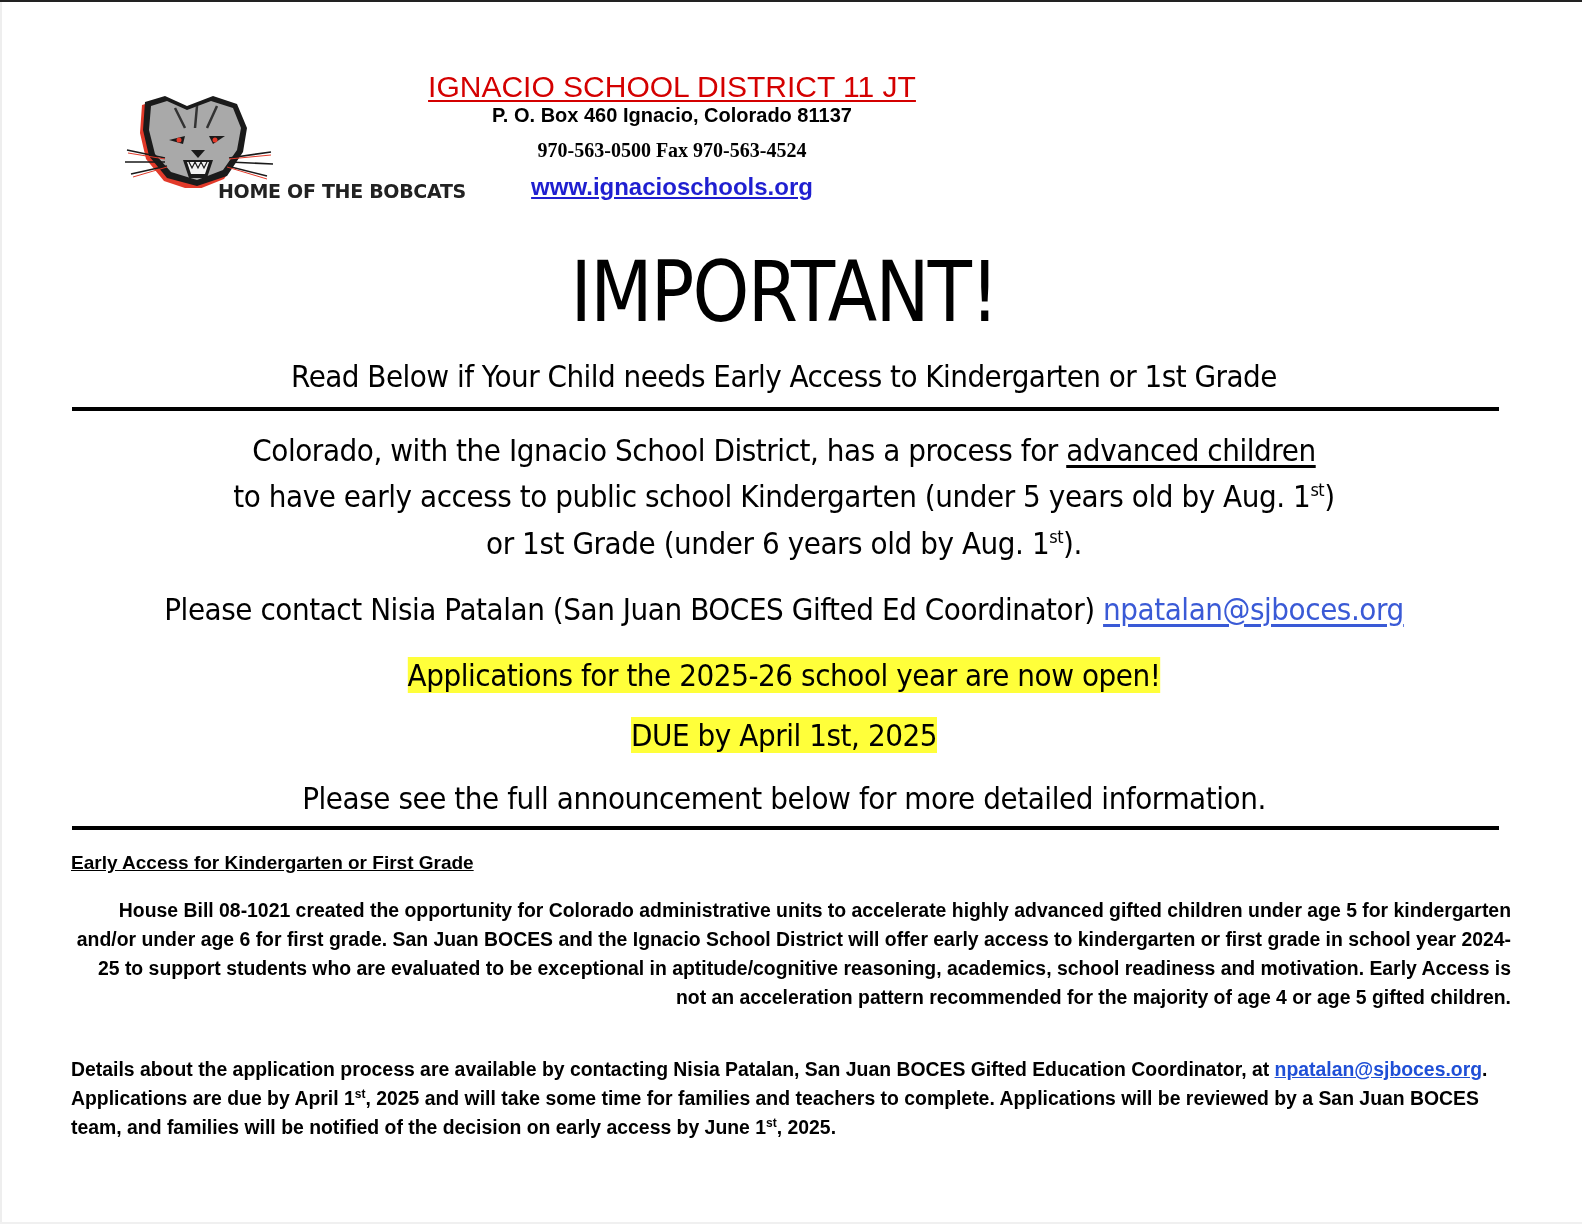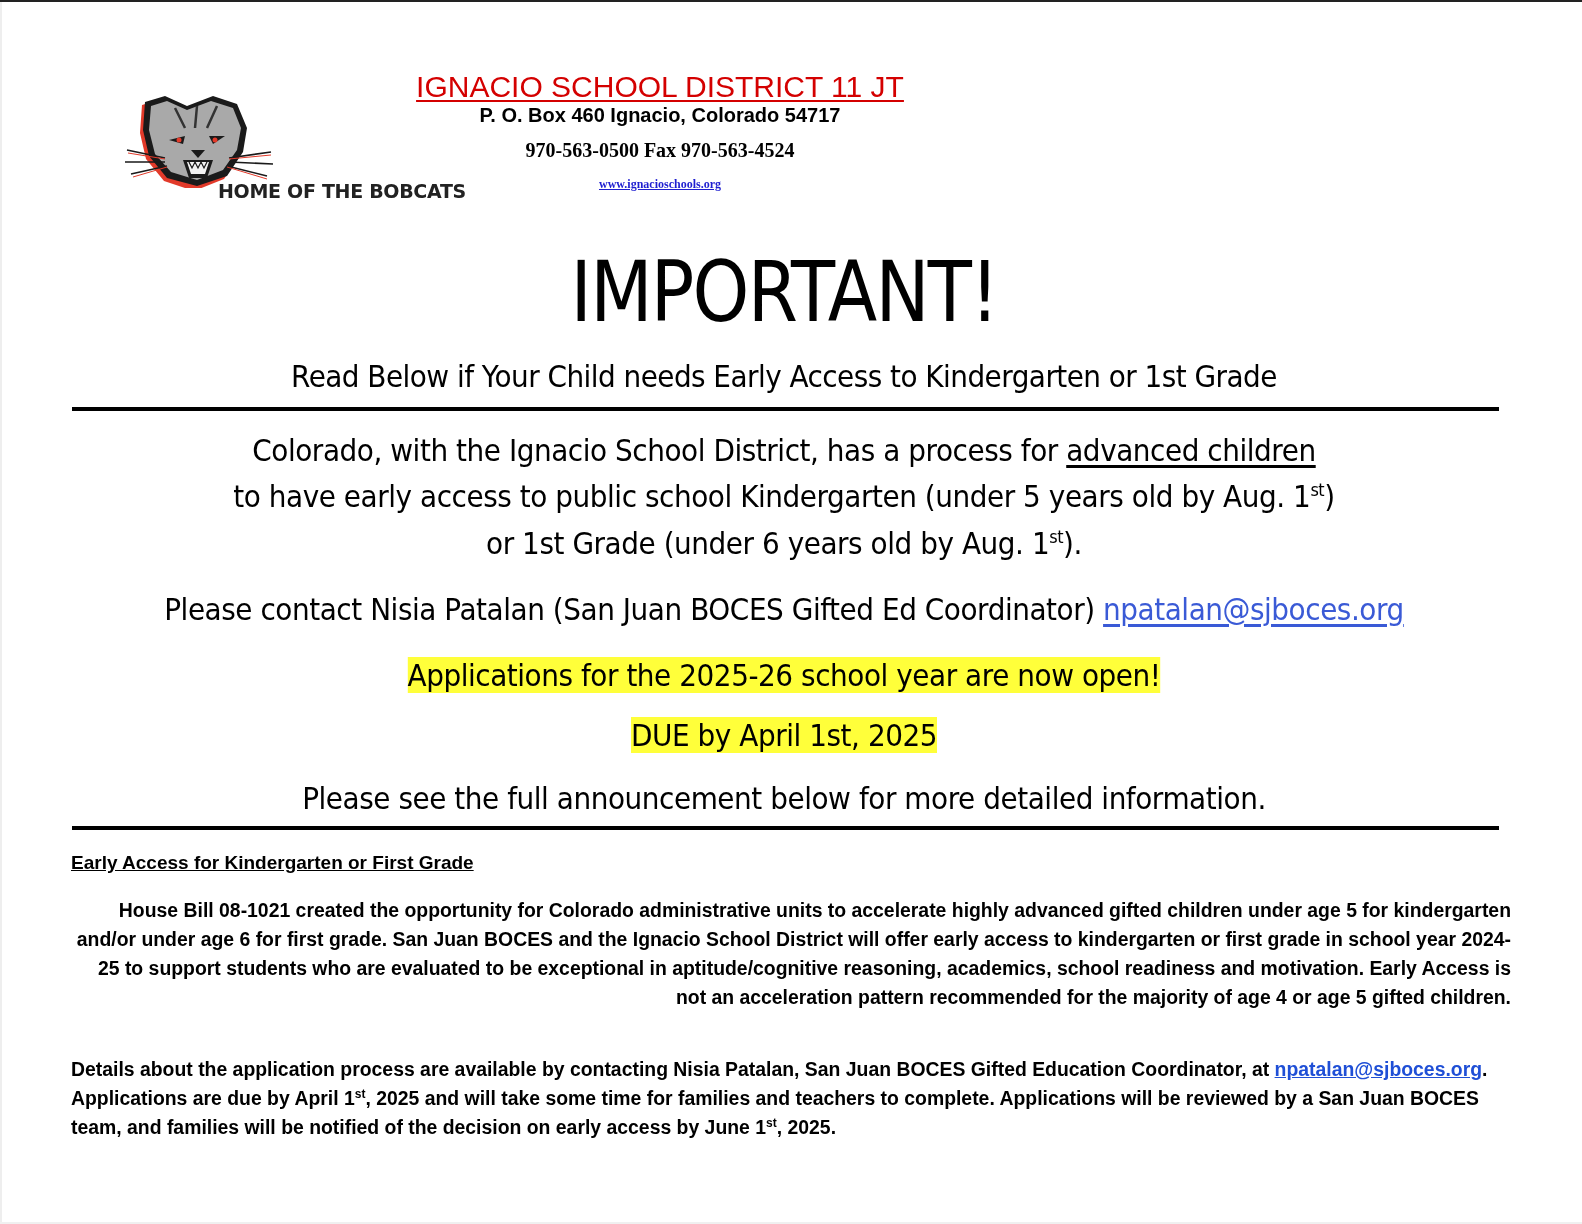--- a/index.html
+++ b/index.html
@@ -16,37 +16,37 @@
 
   .logo { position: absolute; left: 125px; top: 92px; width: 340px; height: 120px; }
   .logo svg { position: absolute; left: 0; top: 0; }
   .logo-caption {
     position: absolute; left: 93px; top: 88px;
     font-family: "DejaVu Sans", sans-serif; font-weight: bold;
     font-size: 19px; letter-spacing: -0.3px; color: #222;
     white-space: nowrap;
   }
 
-  .letterhead { position: absolute; left: 0; width: 1320px; text-align: center; }
+  .letterhead { position: absolute; left: 12px; width: 1320px; text-align: center; }
   .district-name {
     top: 70px; font-family: "Liberation Sans", sans-serif;
     font-size: 30px; color: #d40000; text-decoration: underline;
     text-decoration-thickness: 2px; text-underline-offset: 3px;
   }
   .address {
     top: 104px; font-family: "Liberation Sans", sans-serif; font-weight: bold;
     font-size: 20px;
   }
   .phone {
     top: 139px; font-family: Liberation Serif, serif; font-weight: bold;
     font-size: 20px;
   }
   .website {
-    top: 173px; font-family: Liberation Serif, serif; font-weight: bold;
-    font-size: 12px; color: #1f1fd0; text-decoration: underline;
+    top: 173px; font-family: Liberation Sans, sans-serif; font-weight: bold;
+    font-size: 24px; color: #1f1fd0; text-decoration: underline;
   }
 
   .center-line {
     position: absolute; left: 0; width: 1568px; text-align: center;
     font-family: "DejaVu Sans", sans-serif; white-space: nowrap;
   }
   .important { top: 243px; font-size: 84px; letter-spacing: -2px; transform: scaleX(0.86); }
   .read-below { top: 358px; font-size: 31px; letter-spacing: -0.6px; transform: scaleX(0.9); }
   .rule { position: absolute; left: 72px; width: 1427px; height: 4px; background: #000; }
   .rule-1 { top: 407px; }
@@ -104,21 +104,21 @@
 
     <path d="M40 66 L2 58 M40 70 L0 70 M42 74 L6 82" stroke="#1a1a1a" stroke-width="1.6" fill="none"></path>
     <path d="M40 67 L3 61 M42 75 L8 85" stroke="#e23a2a" stroke-width="1" fill="none"></path>
     <path d="M104 66 L146 60 M104 70 L148 72 M102 74 L142 84" stroke="#1a1a1a" stroke-width="1.6" fill="none"></path>
     <path d="M104 67 L146 63 M102 75 L142 87" stroke="#e23a2a" stroke-width="1" fill="none"></path>
   </svg>
   <div class="logo-caption">HOME OF THE BOBCATS</div>
 </div>
 
 <div class="letterhead district-name">IGNACIO SCHOOL DISTRICT 11 JT</div>
-<div class="letterhead address">P. O. Box 460 Ignacio, Colorado 54717</div>
+<div class="letterhead address">P. O. Box 460 Ignacio, Colorado 81137</div>
 <div class="letterhead phone">970-563-0500 Fax 970-563-4524</div>
 <div class="letterhead" style="top:173px;">
   <a class="website" style="position:static;">www.ignacioschools.org</a>
 </div>
 
 <div class="center-line important">IMPORTANT!</div>
 <div class="center-line read-below">Read Below if Your Child needs Early Access to Kindergarten or 1st Grade</div>
 <div class="rule rule-1"></div>
 
 <div class="center-line body-line colorado-1">

